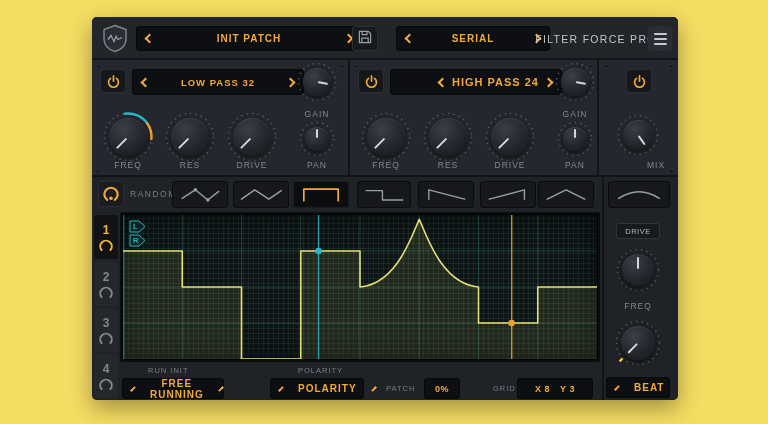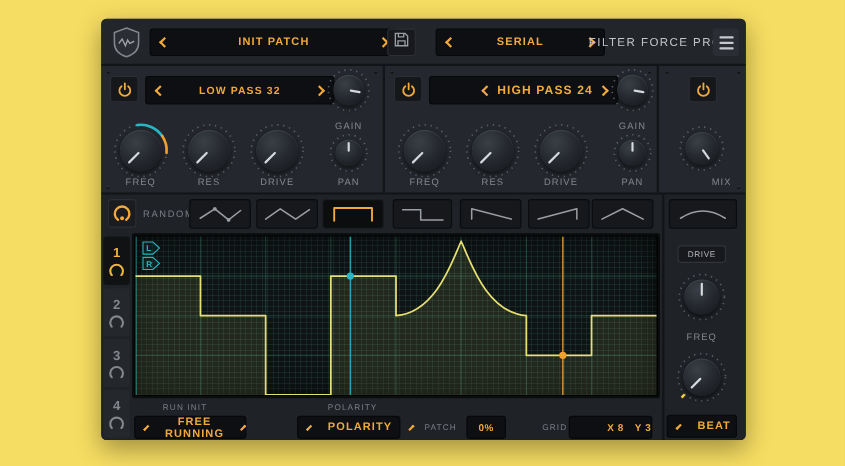--- a/index.html
+++ b/index.html
@@ -303,21 +303,21 @@
   <div class="sel small" style="left:178px;top:361px;width:94px;">
     <span class="chev l" style="width:4px;height:4px;"></span>
     <span class="val">POLARITY</span>
     <span class="chev r" style="width:4px;height:4px;"></span>
   </div>
   <span class="small-label" style="left:294px;top:367px;">PATCH</span>
   <div class="valbox" style="left:332px;top:361px;width:36px;height:21px;">
     <span>0%</span>
   </div>
   <span class="small-label" style="left:401px;top:367px;">GRID</span>
-  <div class="valbox" style="left:425px;top:361px;width:76px;height:21px;justify-content:flex-end;">
+  <div class="valbox" style="left:425px;top:361px;width:76px;height:21px;">
     <span>X 8</span>
     <span>Y 3</span>
   </div>
 
   <div id="random-btn">
     <span>DRIVE</span>
   </div>
   <span class="label" style="left:546px;top:284px;">FREQ</span>
   <div class="sel small" style="left:514px;top:360px;width:64px;">
     <span class="chev l" style="width:4px;height:4px;"></span>

